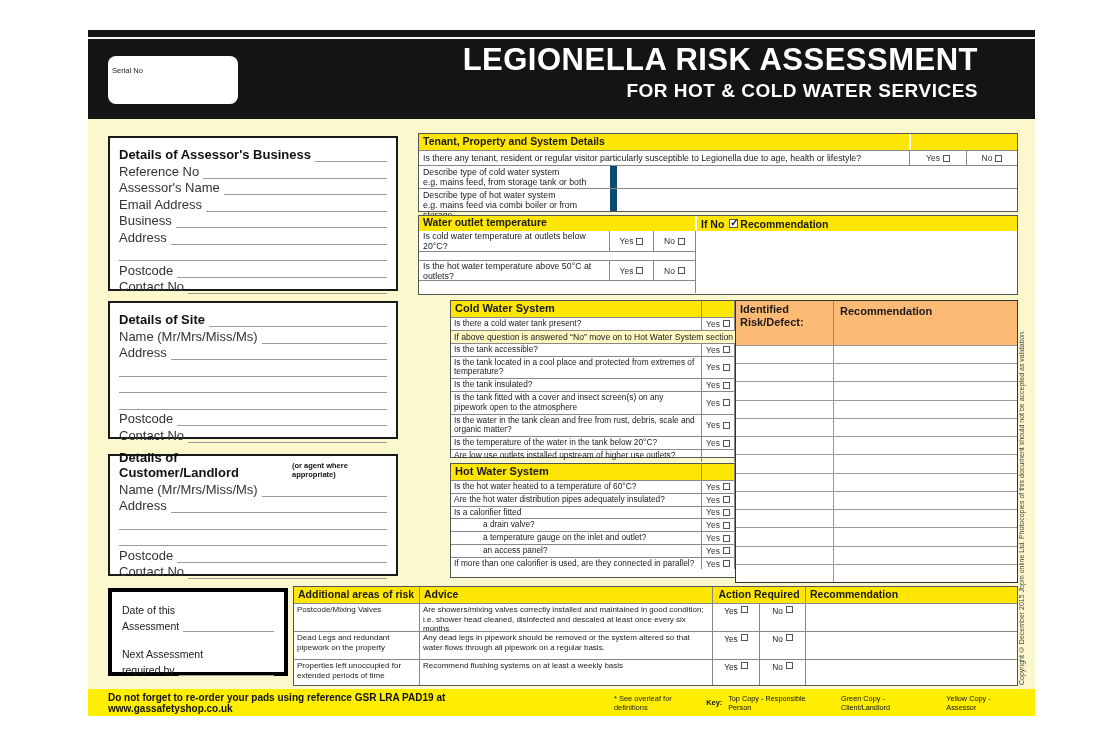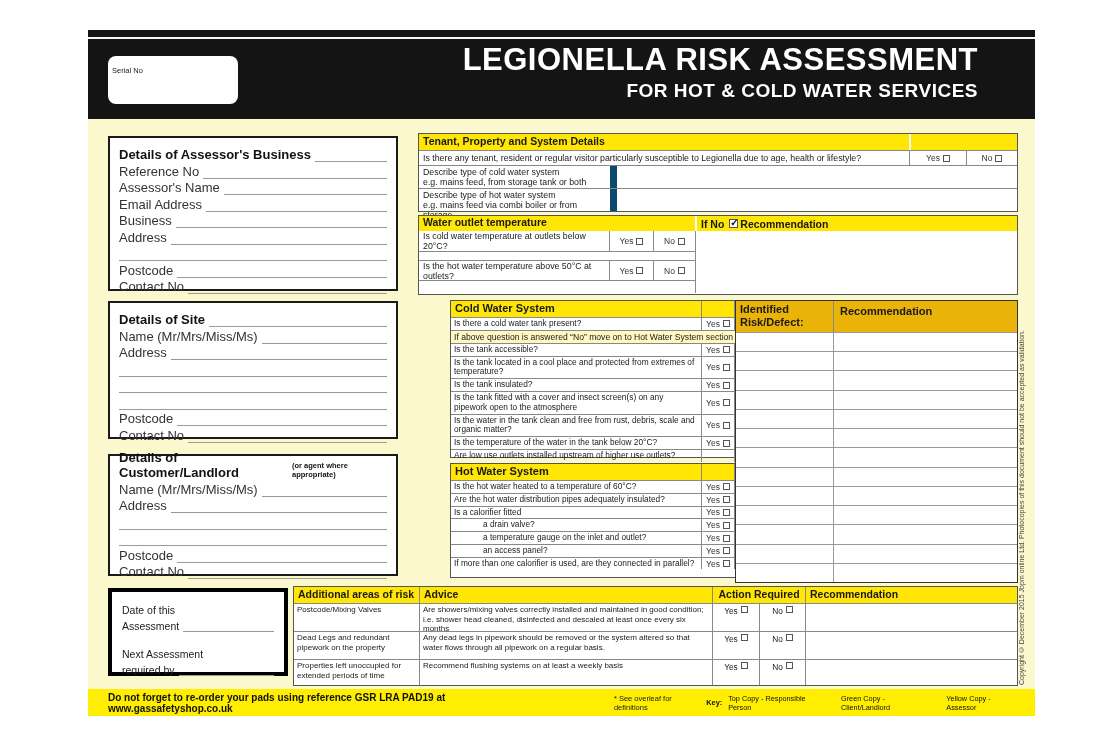--- a/index.html
+++ b/index.html
@@ -81,21 +81,21 @@
   .srow .q.ind { padding-left:32px; }
   .srow .yes { width:33px; } .srow .no { width:35px; }
   .srow .blank { width:33px; border-left:1px solid #888; }
   .srow .blank2 { width:35px; border-left:1px solid #888; }
   .srow.note { background:#fff8c0; }
   .srow.note .q { font-size:8.6px; }
 
   
   .risk { position:absolute; left:647px; top:270px; width:283px; height:283px;
           background:#ffffff; border:1.5px solid #333; display:flex; flex-direction:column; }
-  .risk-hdr { display:flex; height:31px; background:#eab308; font-weight:bold; font-size:11px; }
+  .risk-hdr { display:flex; height:44px; background:#fdba74; font-weight:bold; font-size:11px; }
   .risk-hdr .c1 { width:98px; padding:2px 4px; border-right:1px solid #888; line-height:1.2; }
   .risk-hdr .c2 { flex:1; padding:4px 6px; }
   .risk-rows { flex:1; display:flex; flex-direction:column; }
   .rrow { flex:1; display:flex; border-top:1px solid #999; }
   .rrow .c1 { width:98px; border-right:1px solid #999; }
   .rrow .c2 { flex:1; }
 
   
   .addl { position:absolute; left:205px; top:556px; width:725px; background:#ffffff; border:1px solid #555; }
   .addl-hdr { display:flex; height:16px; font-size:10.5px; }

